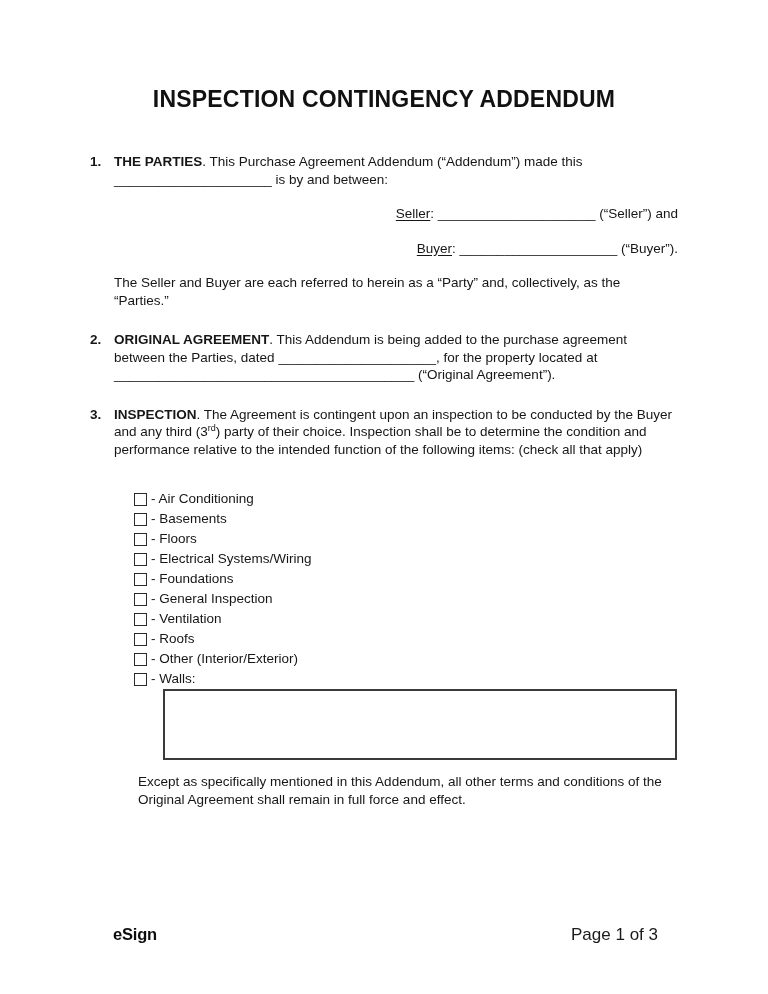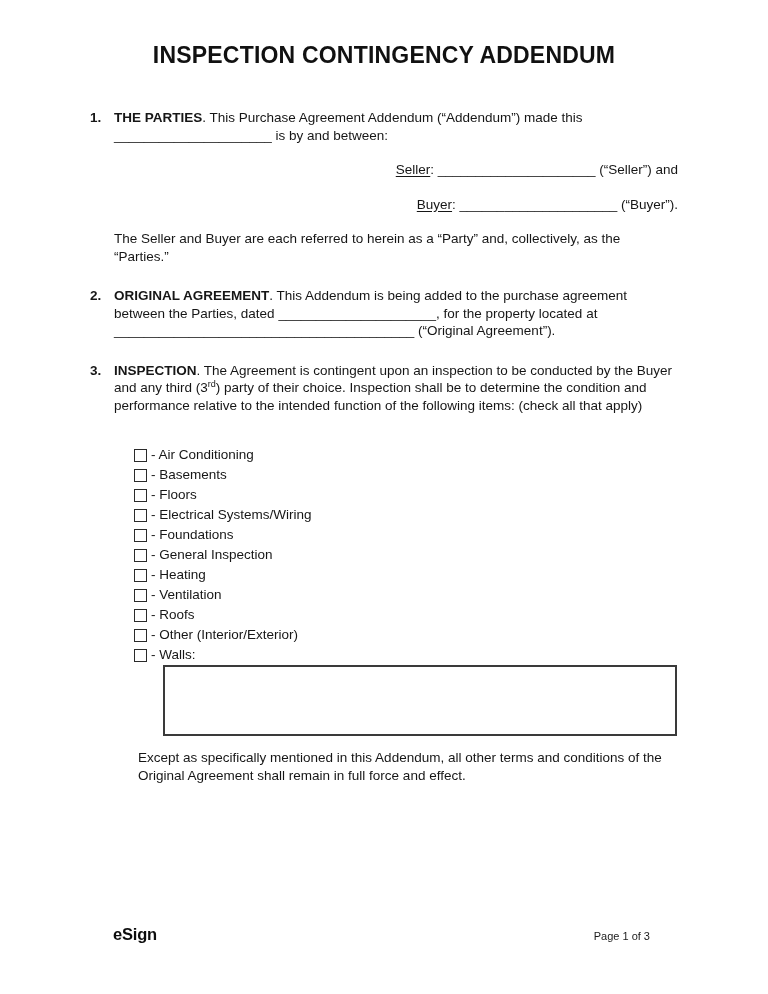--- a/index.html
+++ b/index.html
@@ -8,21 +8,21 @@
     width: 768px; height: 994px;
     font-family: "Liberation Sans", "DejaVu Sans", sans-serif;
     color: #161616;
     position: relative;
     overflow: hidden;
   }
   .page {
     position: relative;
     width: 768px; height: 994px;
     background: #ffffff;
-    padding: 42px 90px 0 90px;
+    padding: 86px 90px 0 90px;
   }
   .doc-title {
     text-align: center;
     font-size: 23px;
     font-weight: bold;
     letter-spacing: 0.2px;
     margin-bottom: 40px;
     color: #111111;
   }
   .section {
@@ -68,33 +68,33 @@
     width: 514px;
     height: 71px;
     border: 2px solid #3a3a3a;
     background: #ffffff;
   }
   .closing { margin-top: 13px; font-size: 13.5px; line-height: 17.5px; margin-left: 24px; }
 
   .footer {
     position: absolute;
     left: 113px;
-    right: 118px;
+    right: 110px;
     top: 925px;
     display: flex;
     justify-content: space-between;
     align-items: baseline;
   }
   .brand {
     font-size: 16.5px;
     font-weight: bold;
     color: #0d0d0d;
     letter-spacing: -0.2px;
   }
-  .page-num { font-size: 11px; color: #1b1b1b; }
+  .page-num { font-size: 17px; color: #1b1b1b; }
 </style>
 </head>
 <body>
 
 <div class="page">
 
   <h1 class="doc-title">INSPECTION CONTINGENCY ADDENDUM</h1>
 
   <div class="section">
     <div class="section-number">1.</div>
@@ -141,24 +141,20 @@
         <div class="check-row">
           <span class="checkbox"></span>
           <span class="check-label">- Foundations</span>
         </div>
         <div class="check-row">
           <span class="checkbox"></span>
           <span class="check-label">- General Inspection</span>
         </div>
         <div class="check-row">
           <span class="checkbox"></span>
-          <span class="check-label">- Heating</span>
-        </div>
-        <div class="check-row">
-          <span class="checkbox"></span>
           <span class="check-label">- Ventilation</span>
         </div>
         <div class="check-row">
           <span class="checkbox"></span>
           <span class="check-label">- Roofs</span>
         </div>
         <div class="check-row">
           <span class="checkbox"></span>
           <span class="check-label">- Other (Interior/Exterior)</span>
         </div>

